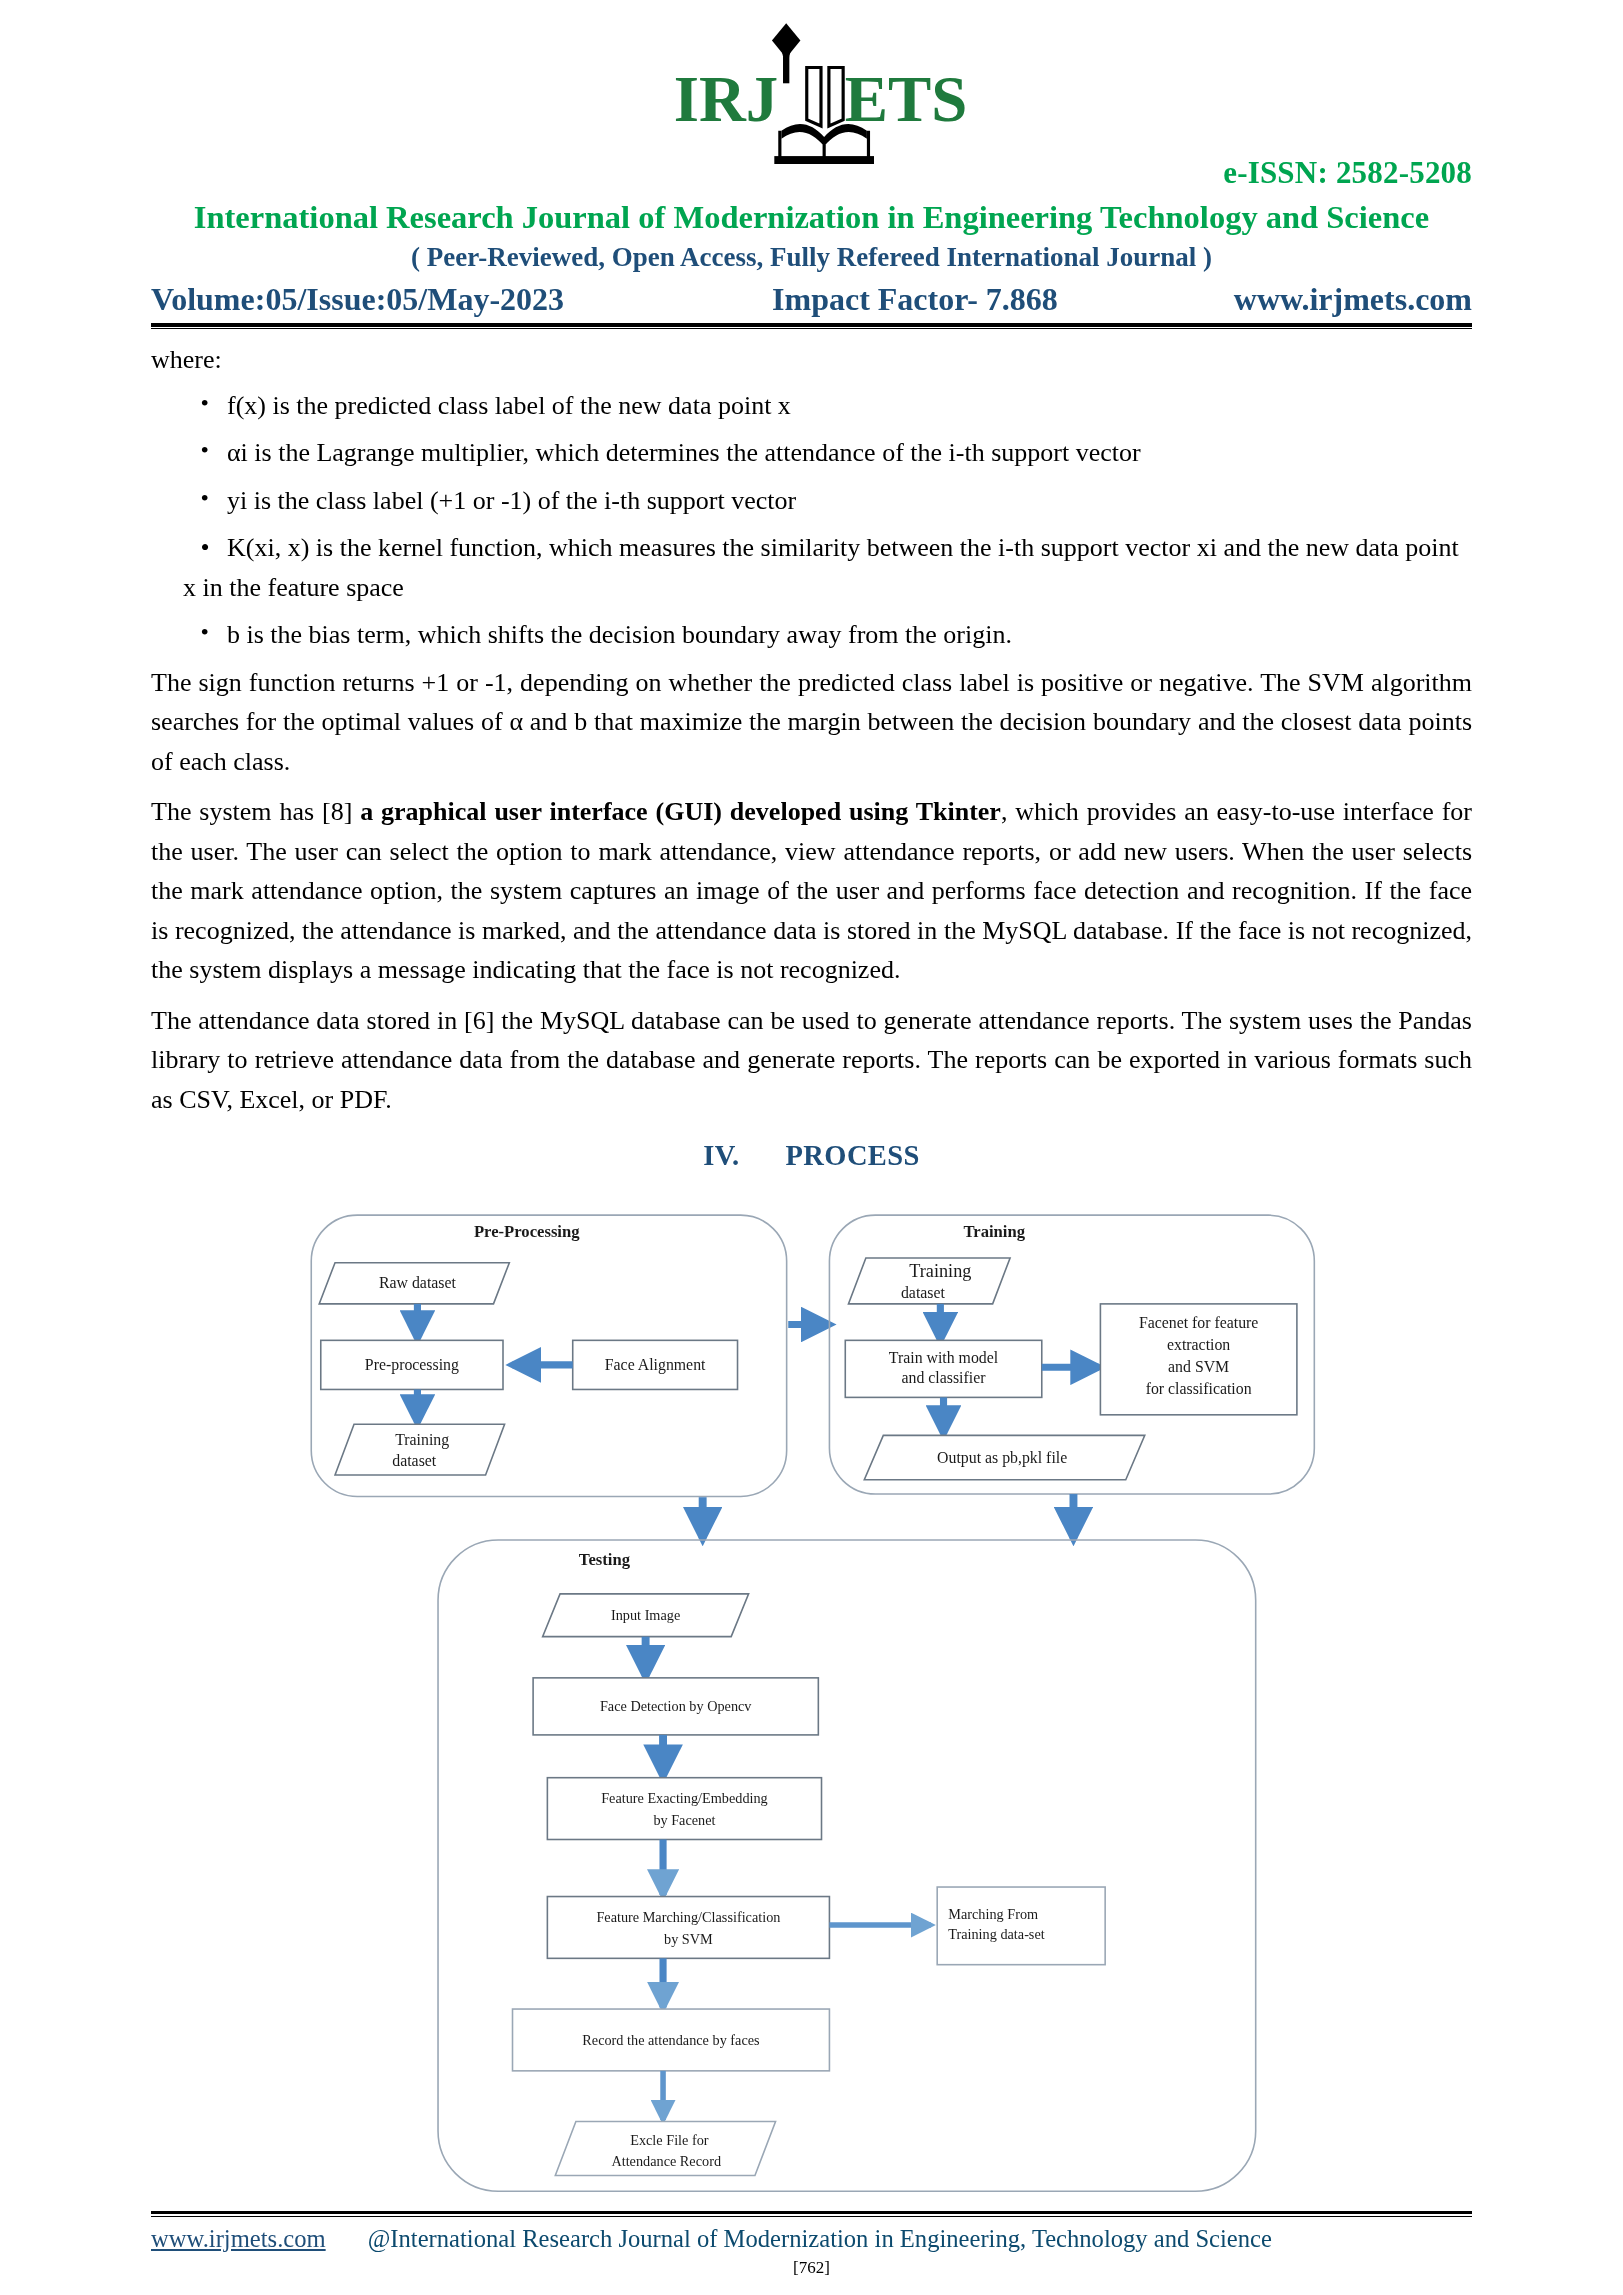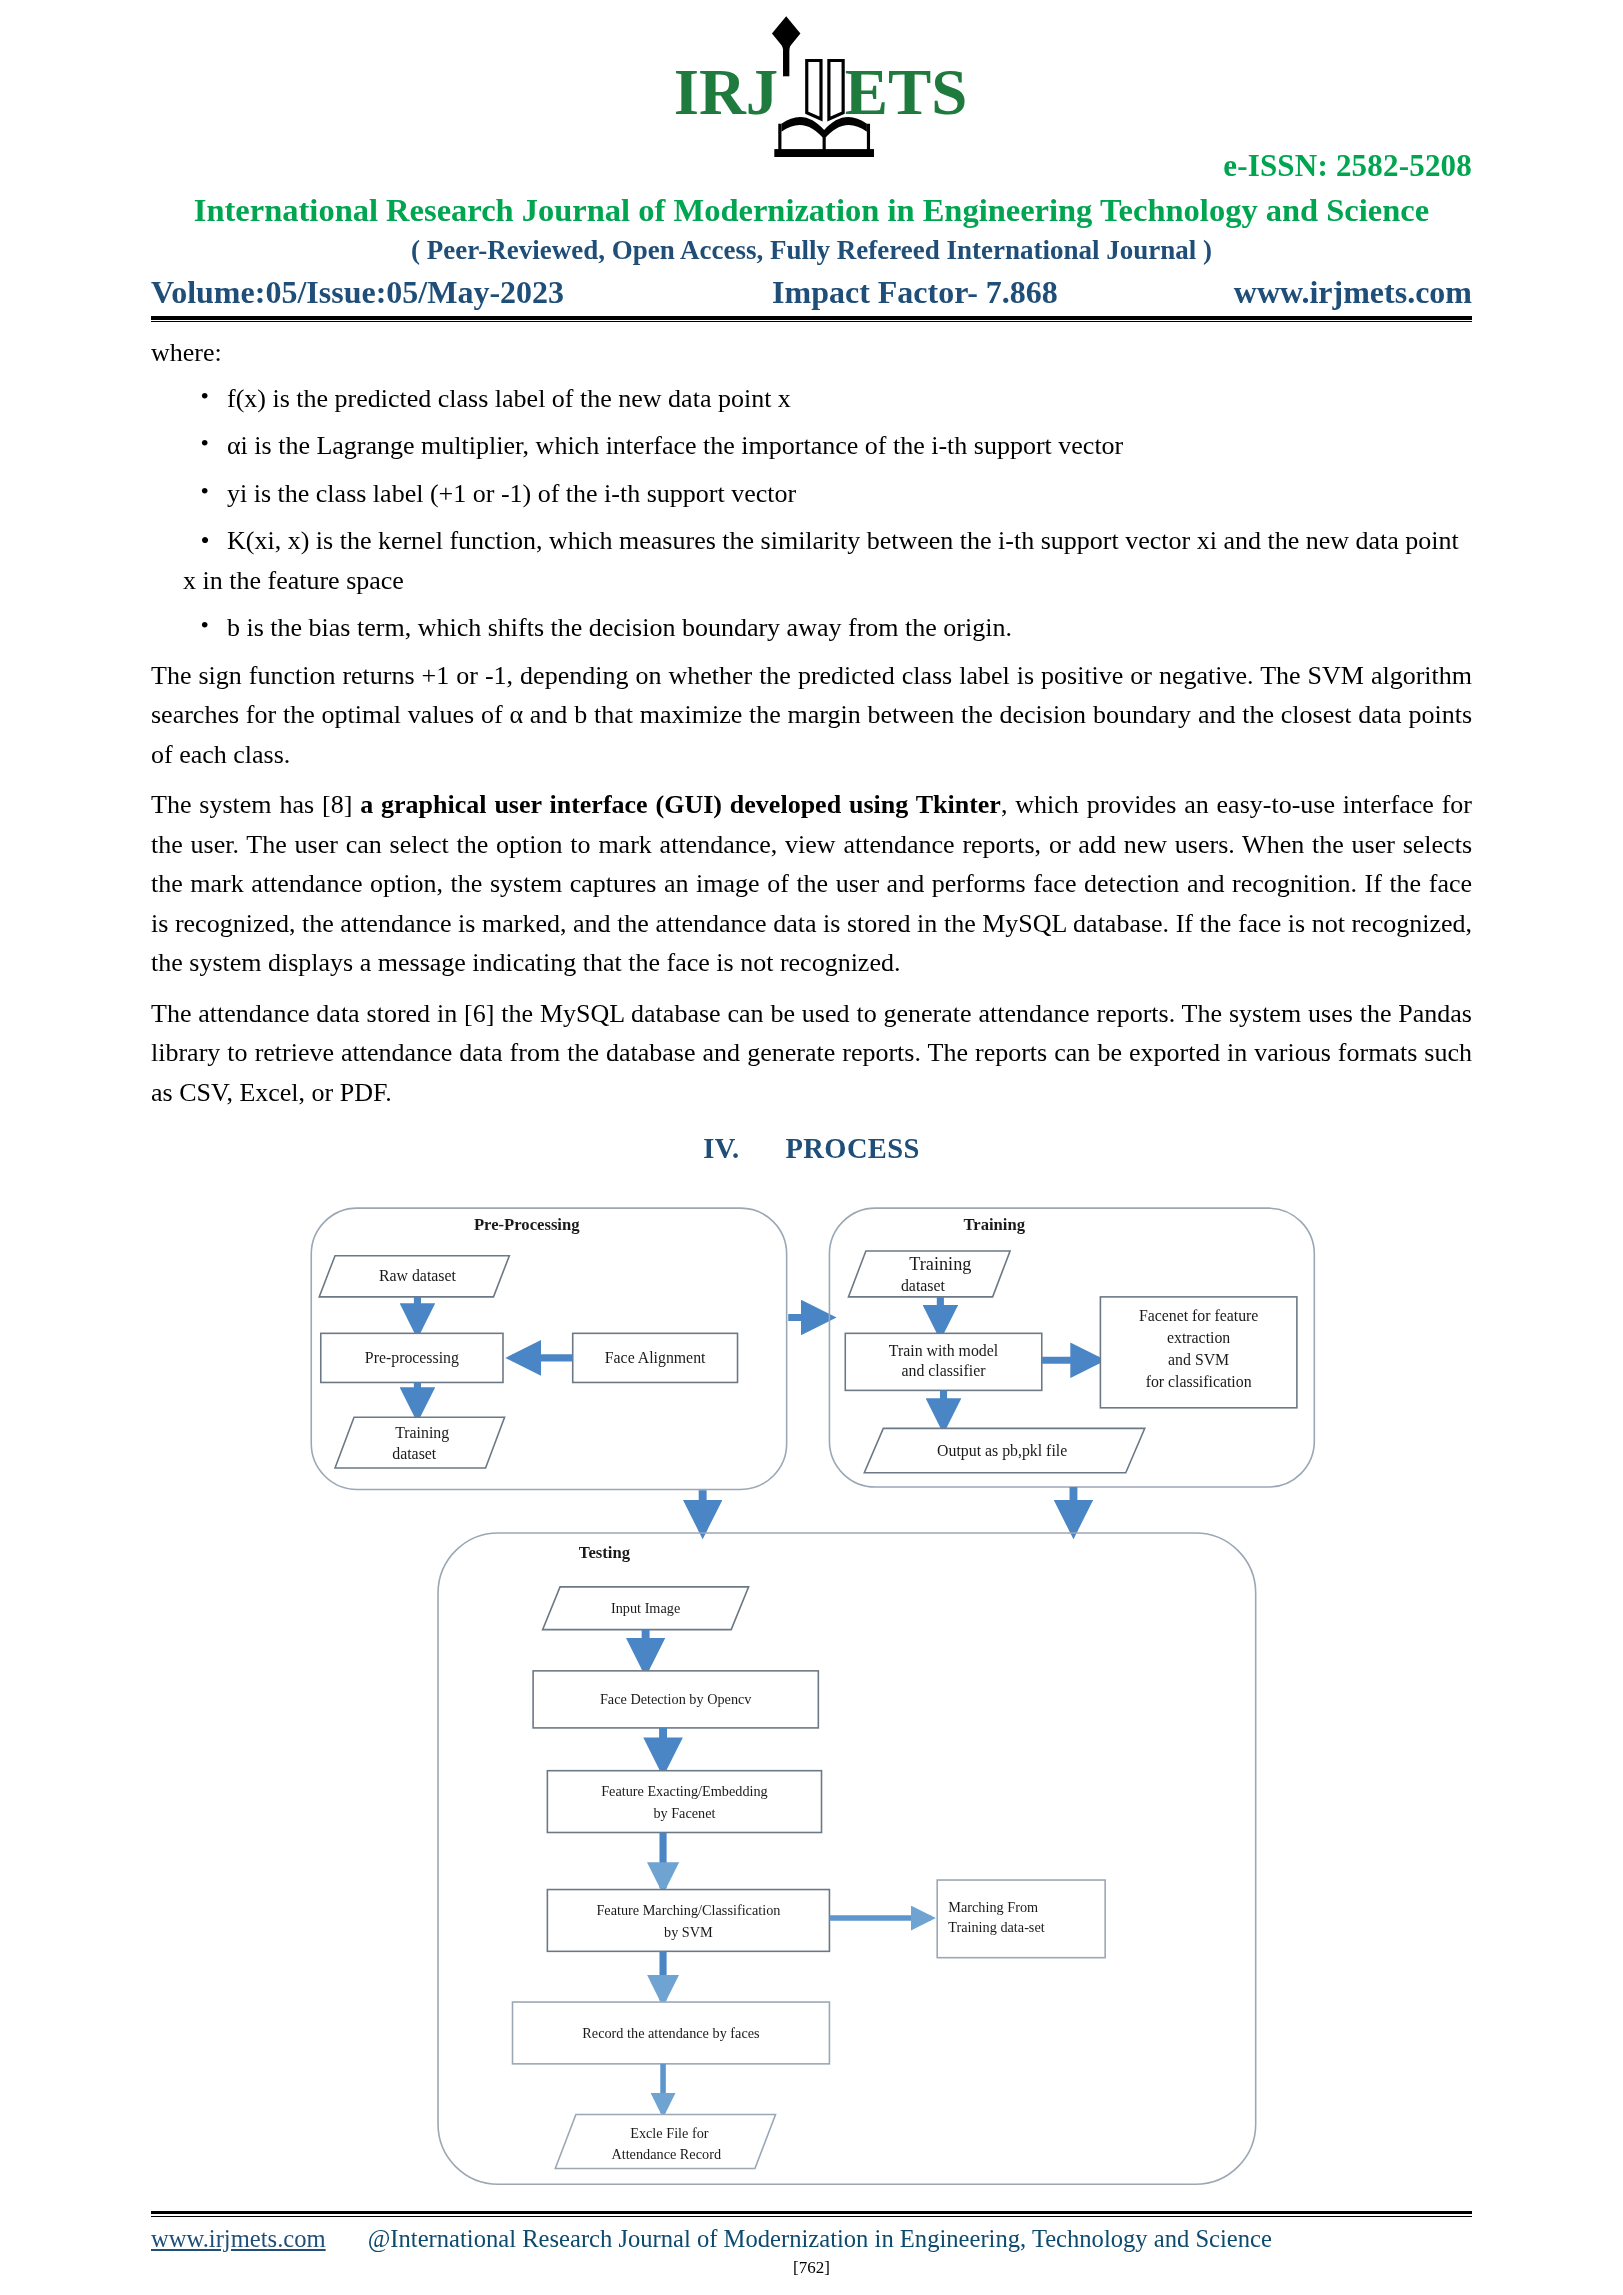--- a/index.html
+++ b/index.html
@@ -20,21 +20,21 @@
   .page {
     position: absolute;
     left: 0; top: 0;
     width: 1623px;
     height: 2295px;
     padding: 0 151px;
   }
 
   
   .masthead {
-    padding-top: 13px;
+    padding-top: 20px;
     display: flex;
     flex-direction: column;
     align-items: center;
   }
 
   .logo-wrap {
     width: 333px;
     height: 144px;
     position: relative;
   }
@@ -244,21 +244,21 @@
 
     <div class="header-rule"></div>
   </div>
 
   <div class="content">
 
     <p class="para where">where:</p>
 
     <ul class="bullets">
       <li>f(x) is the predicted class label of the new data point x</li>
-      <li>αi is the Lagrange multiplier, which interface the importance of the i-th support vector</li>
+      <li>αi is the Lagrange multiplier, which determines the attendance of the i-th support vector</li>
       <li>yi is the class label (+1 or -1) of the i-th support vector</li>
       <li class="wrap"><span class="bp">•</span><span>K(xi, x) is the kernel function, which measures the similarity between the i-th support vector xi and the new data point x in the feature space</span></li>
       <li>b is the bias term, which shifts the decision boundary away from the origin.</li>
     </ul>
 
     <p class="para">The sign function returns +1 or -1, depending on whether the predicted class label is positive or negative. The SVM algorithm searches for the optimal values of α and b that maximize the margin between the decision boundary and the closest data points of each class.</p>
 
     <p class="para"><span>The system has [8] </span><b class="strong">a graphical user interface (GUI) developed using Tkinter</b><span>, which provides an easy-to-use interface for the user. The user can select the option to mark attendance, view attendance reports, or add new users. When the user selects the mark attendance option, the system captures an image of the user and performs face detection and recognition. If the face is recognized, the attendance is marked, and the attendance data is stored in the MySQL database. If the face is not recognized, the system displays a message indicating that the face is not recognized.</span></p>
 
     <p class="para">The attendance data stored in [6] the MySQL database can be used to generate attendance reports. The system uses the Pandas library to retrieve attendance data from the database and generate reports. The reports can be exported in various formats such as CSV, Excel, or PDF.</p>

